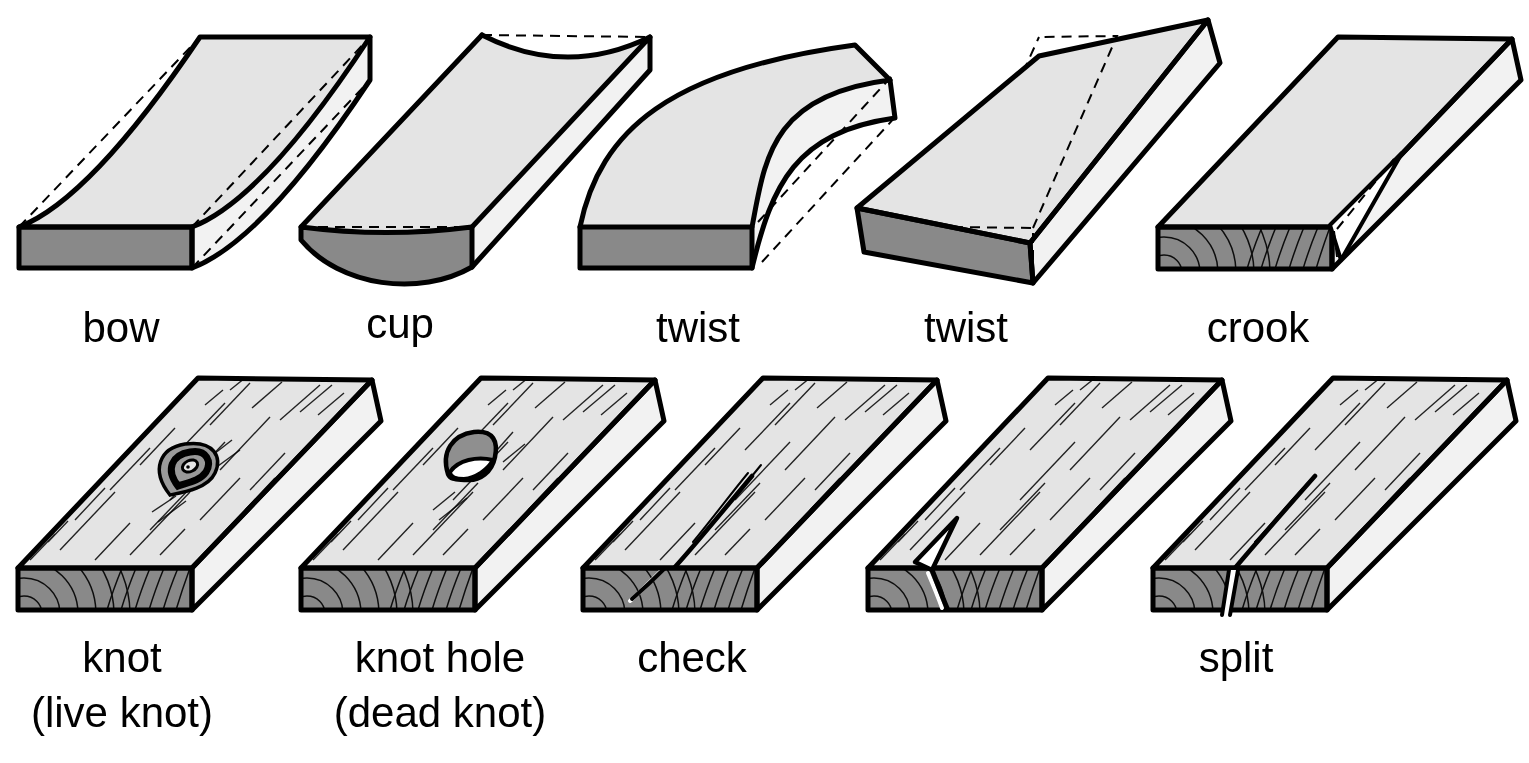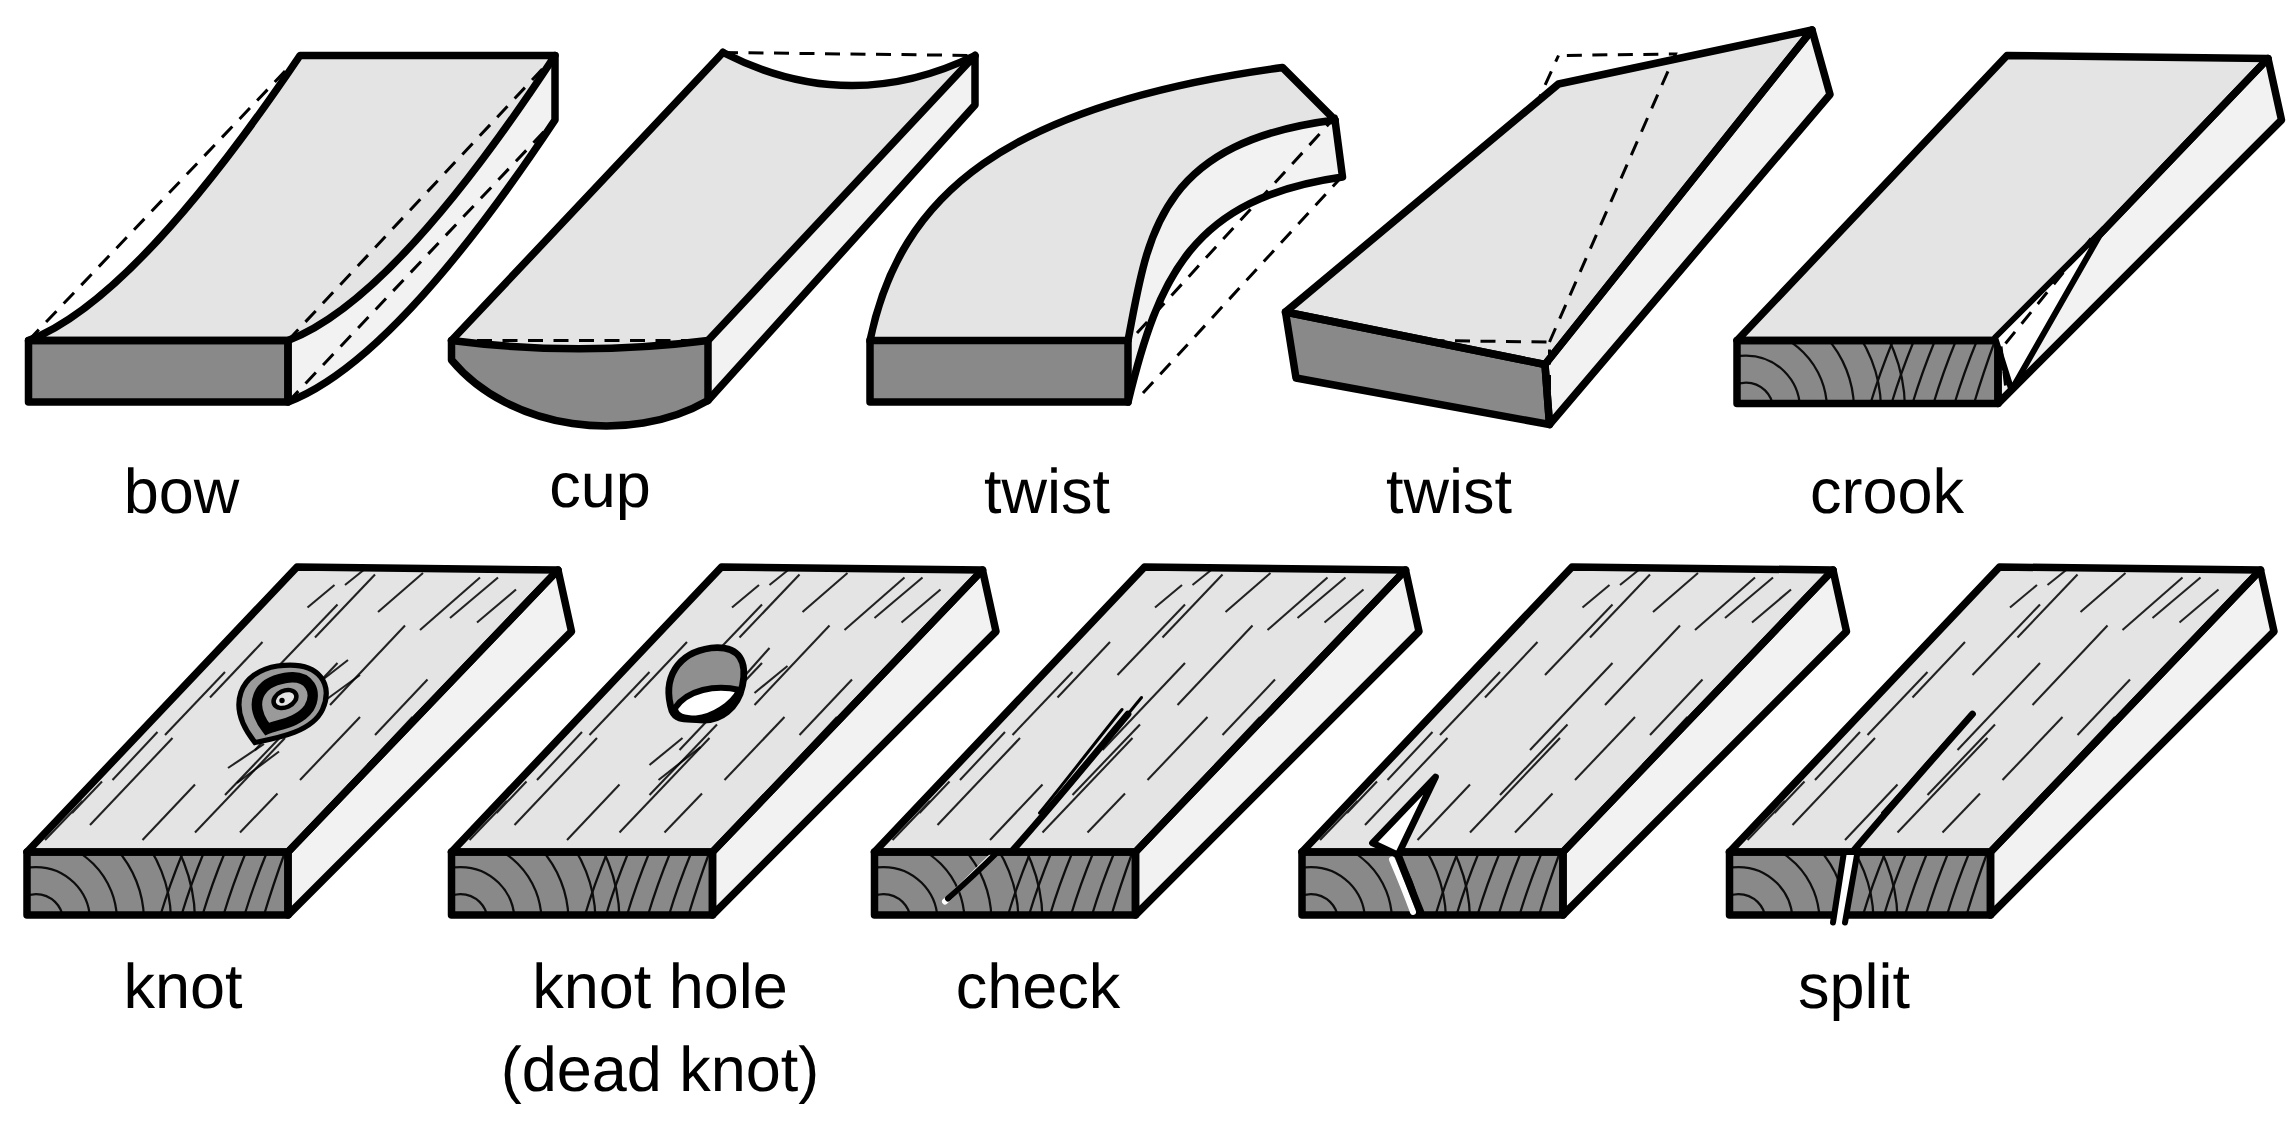--- a/index.html
+++ b/index.html
@@ -242,20 +242,21 @@
   </div>
   <div class="lbl" style="left:966px;top:300px">
     <span>twist</span>
   </div>
   <div class="lbl" style="left:1258px;top:300px">
     <span>crook</span>
   </div>
 
   <div class="lbl" style="left:122px;top:630px">
     <span>knot</span>
+    <span class="l2">(live knot)</span>
   </div>
   <div class="lbl" style="left:440px;top:630px">
     <span>knot hole</span>
     <span class="l2">(dead knot)</span>
   </div>
   <div class="lbl" style="left:692px;top:630px">
     <span>check</span>
   </div>
   <div class="lbl" style="left:1236px;top:630px">
     <span>split</span>

